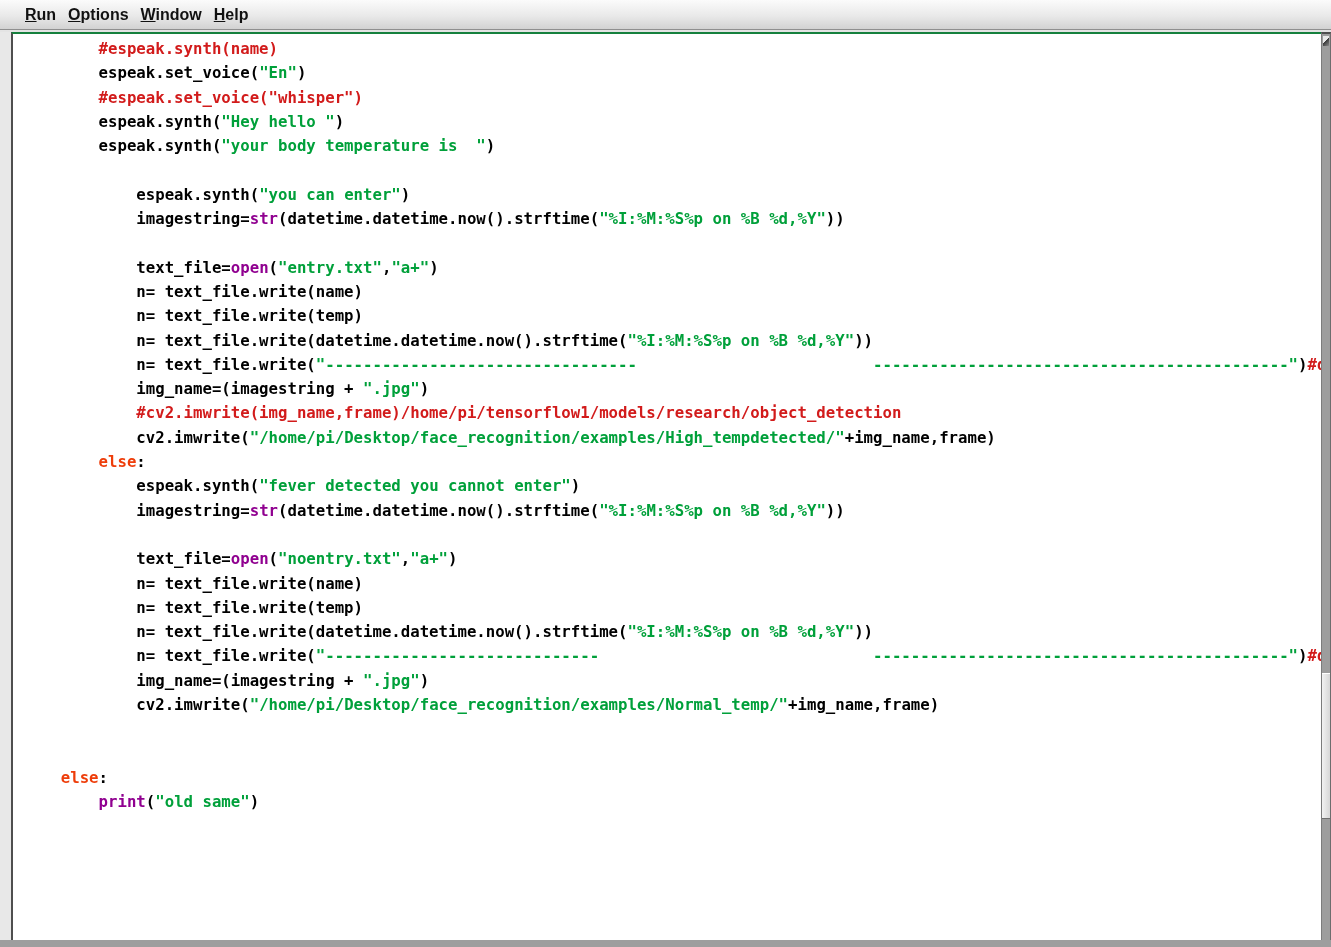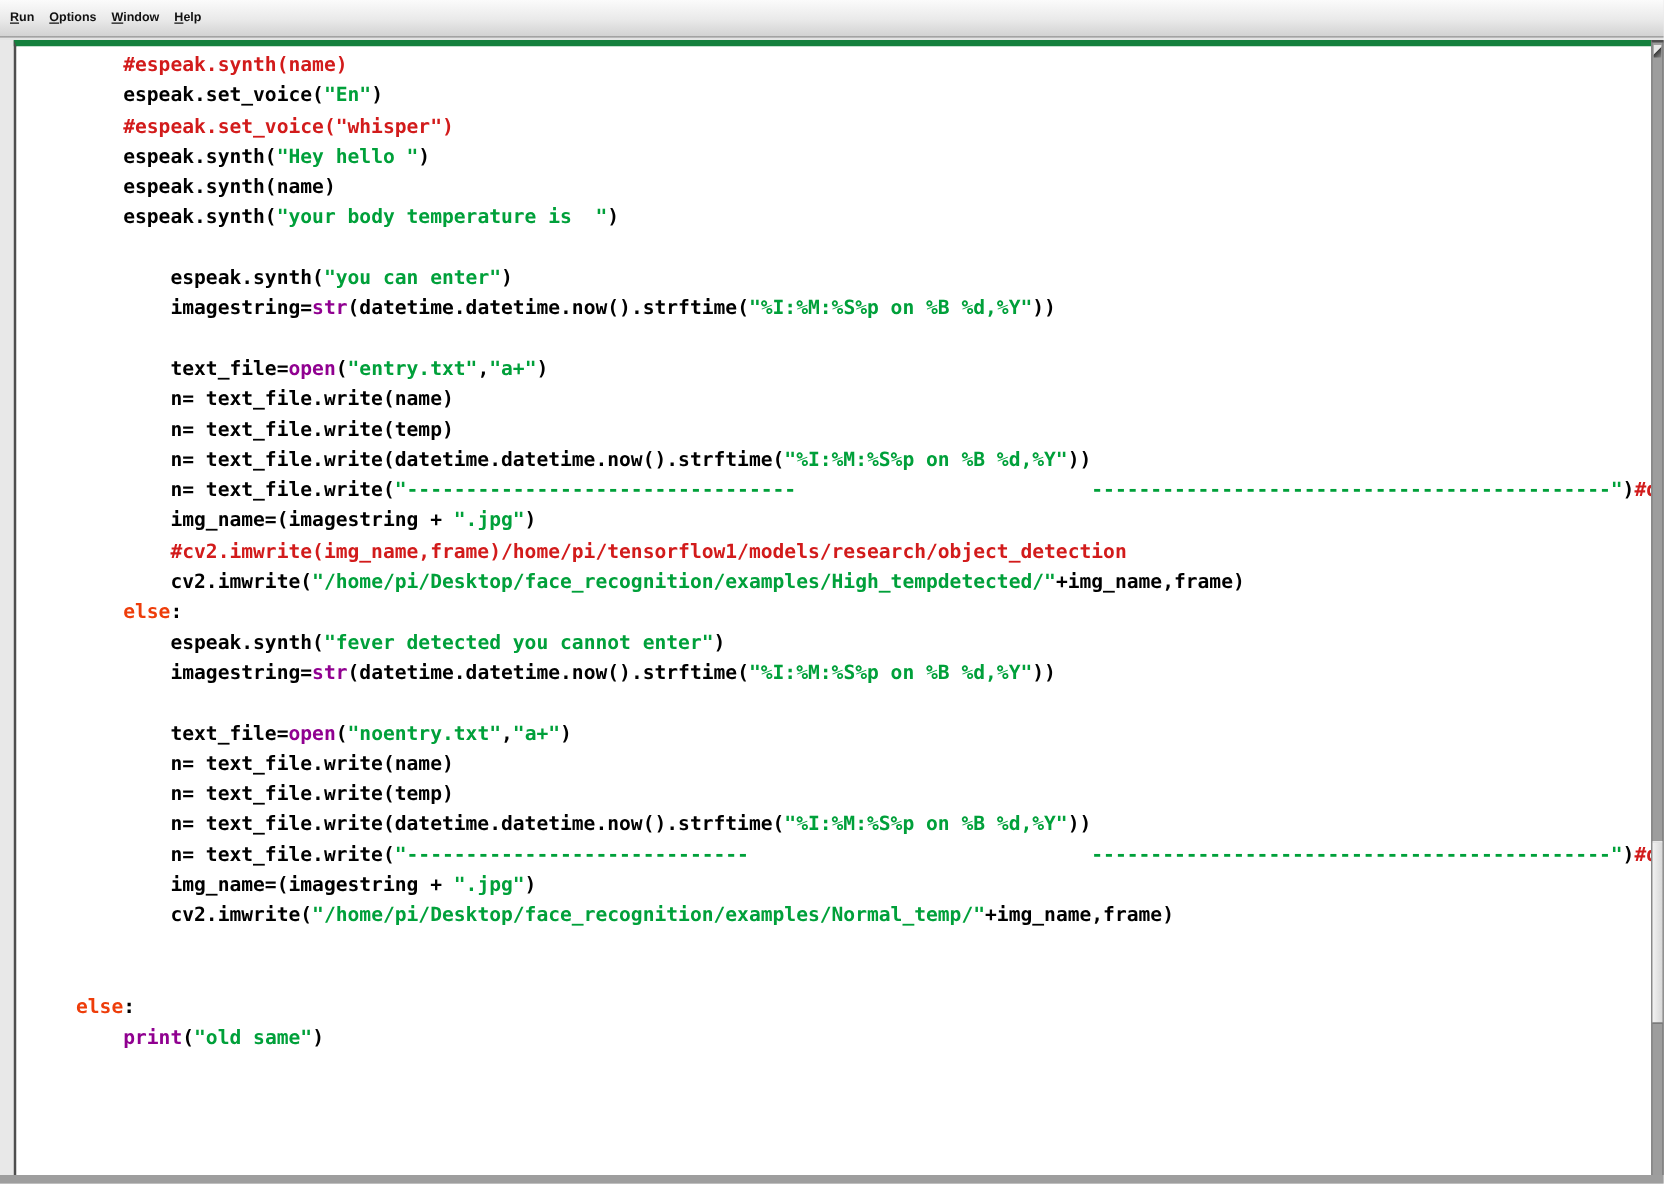--- a/index.html
+++ b/index.html
@@ -6,31 +6,31 @@
   body{
     width:1331px;height:947px;overflow:hidden;position:relative;
     background:#e4e4e4;
     font-family:"DejaVu Sans Mono",monospace;
   }
   
   .menubar{
     position:absolute;left:0;top:0;width:1331px;height:30px;
     background:linear-gradient(to bottom,#fbfbfb 0%,#e9e9e9 55%,#d2d2d2 100%);
     border-bottom:1px solid #8f8f8f;
-    display:flex;align-items:center;padding-left:2px;box-sizing:border-box;
-    font-family:"Liberation Sans",sans-serif;font-size:10px;font-weight:700;color:#111;
+    display:flex;align-items:center;padding-left:19px;box-sizing:border-box;
+    font-family:"Liberation Sans",sans-serif;font-size:16px;font-weight:700;color:#111;
   }
   .menu-item{padding:3px 6px;cursor:default;}
   .menu-item u{text-decoration:underline;text-underline-offset:1px;}
   
   .editor{
     position:absolute;left:11px;top:32px;width:1310px;height:908px;
     box-sizing:border-box;
     background:#ffffff;
-    border-top:5px solid #15803d;border-left:2px solid #4e4e4e;
+    border-top:2px solid #15803d;border-left:2px solid #4e4e4e;
     padding:3px 0 0 10px;
     overflow:hidden;
   }
   .code-line{
     white-space:pre;
     font-family:"DejaVu Sans Mono",monospace;
     font-size:15.7px;line-height:24.3px;height:24.3px;
     font-weight:700;
     letter-spacing:0px;
   }
@@ -75,21 +75,20 @@
     <div class="menu-item"><u>H</u>elp</div>
   </div>
 
 <div class="leftframe"></div>
 
 <div class="editor" id="editor">
     <div class="code-line"><span class="tok-comment">        #espeak.synth(name)</span></div>
     <div class="code-line"><span class="tok-text">        espeak.set_voice(</span><span class="tok-string">"En"</span><span class="tok-text">)</span></div>
     <div class="code-line"><span class="tok-comment">        #espeak.set_voice("whisper")</span></div>
     <div class="code-line"><span class="tok-text">        espeak.synth(</span><span class="tok-string">"Hey hello "</span><span class="tok-text">)</span></div>
-    <div class="code-line"><span class="tok-text">        espeak.synth(name)</span></div>
     <div class="code-line"><span class="tok-text">        espeak.synth(</span><span class="tok-string">"your body temperature is  "</span><span class="tok-text">)</span></div>
     <div class="code-line">&nbsp;</div>
     <div class="code-line"><span class="tok-text">            espeak.synth(</span><span class="tok-string">"you can enter"</span><span class="tok-text">)</span></div>
     <div class="code-line"><span class="tok-text">            imagestring=</span><span class="tok-builtin">str</span><span class="tok-text">(datetime.datetime.now().strftime(</span><span class="tok-string">"%I:%M:%S%p on %B %d,%Y"</span><span class="tok-text">))</span></div>
     <div class="code-line">&nbsp;</div>
     <div class="code-line"><span class="tok-text">            text_file=</span><span class="tok-builtin">open</span><span class="tok-text">(</span><span class="tok-string">"entry.txt"</span><span class="tok-text">,</span><span class="tok-string">"a+"</span><span class="tok-text">)</span></div>
     <div class="code-line"><span class="tok-text">            n= text_file.write(name)</span></div>
     <div class="code-line"><span class="tok-text">            n= text_file.write(temp)</span></div>
     <div class="code-line"><span class="tok-text">            n= text_file.write(datetime.datetime.now().strftime(</span><span class="tok-string">"%I:%M:%S%p on %B %d,%Y"</span><span class="tok-text">))</span></div>
     <div class="code-line"><span class="tok-text">            n= text_file.write(</span><span class="tok-string">"---------------------------------                         --------------------------------------------"</span><span class="tok-text">)</span><span class="tok-comment">#dat</span></div>

